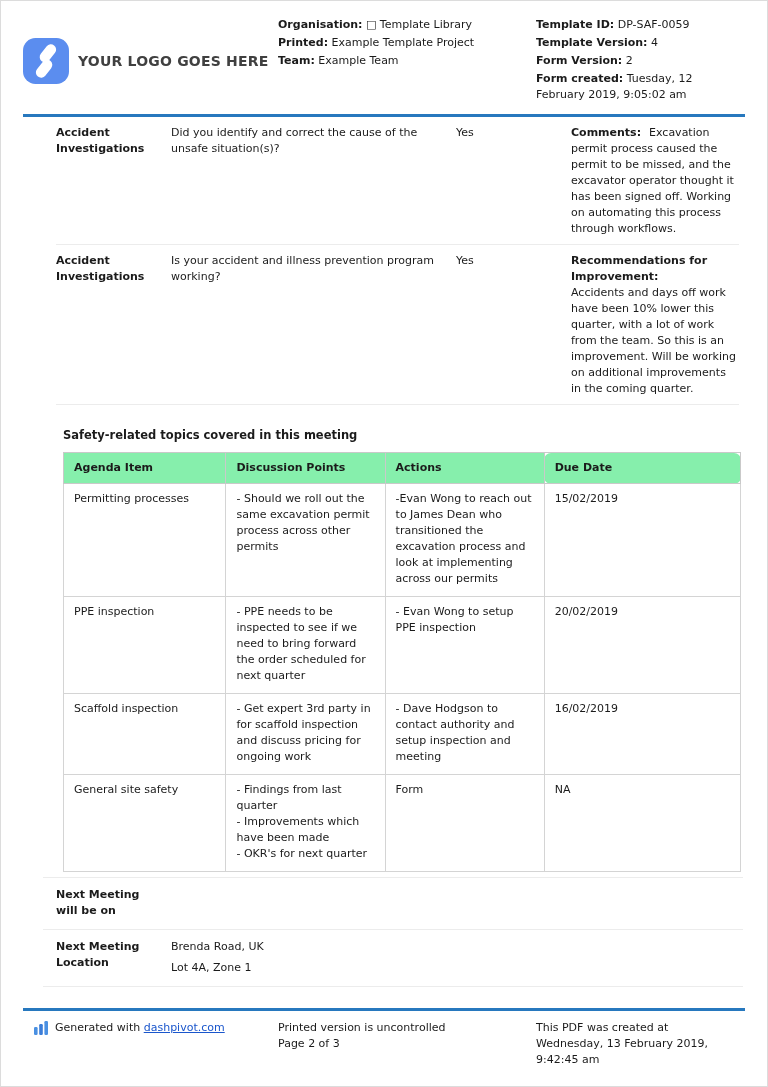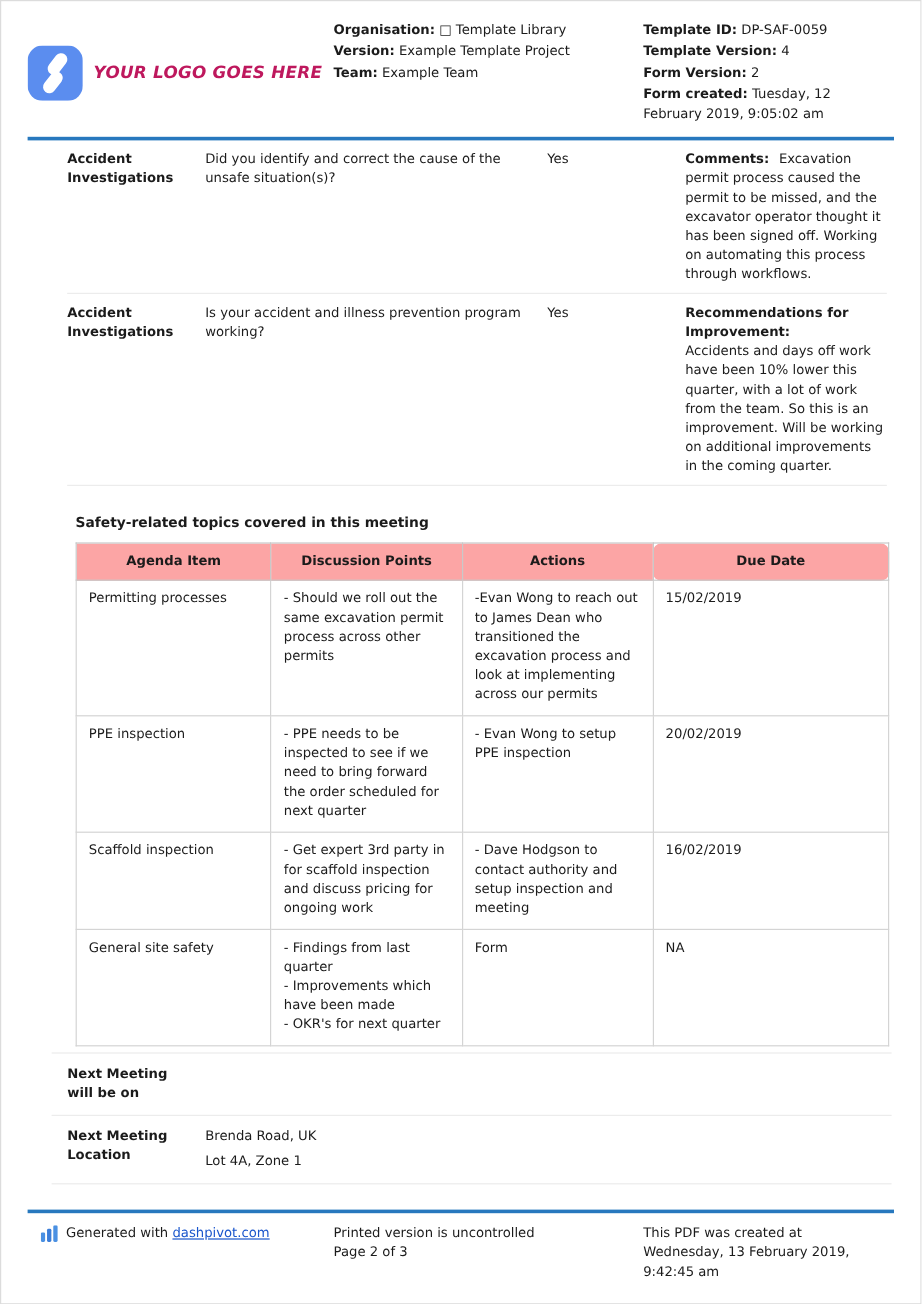--- a/index.html
+++ b/index.html
@@ -18,21 +18,21 @@
 
   
   .header {
     display: grid;
     grid-template-columns: 255px 258px 1fr;
     padding: 16px 22px 0 22px;
   }
   .logo-wrap { display: flex; align-items: center; gap: 9px; }
   .logo-icon { width: 46px; height: 46px; flex: 0 0 auto; }
   .logo-text {
-    color: #be185d; font-weight: bold; font-style: italic;
+    color: #404040; font-weight: bold; 
     font-size: 14px; letter-spacing: 0.2px; white-space: nowrap;
   }
   .meta-line { margin: 0 0 2px 0; padding-right: 14px; }
   .meta-line b { font-weight: bold; }
 
   .rule-blue { height: 3px; background: #2778be; margin: 9px 22px 0 22px; flex: 0 0 auto; }
 
   
   .qa-row {
     display: grid;
@@ -45,21 +45,21 @@
   .qa-question { padding-right: 16px; }
   .qa-note { padding-right: 2px; }
   .note-label { font-weight: bold; margin-right: 8px; }
   .note-label.block { display: block; margin-right: 0; }
 
   
   .topics { margin: 22px 26px 0 62px; }
   .topics-title { font-size: 11.5px; font-weight: bold; margin: 0 0 9px 0; }
   table.topics-table { width: 100%; border-collapse: collapse; border: 1px solid #bfbfbf; }
   .topics-table th {
-    background: #fca5a5; text-align: center; font-weight: bold; font-size: 11px;
+    background: #86efac; text-align: left; font-weight: bold; font-size: 11px;
     padding: 7px 10px; border: 1px solid #c9c9c9;
   }
   .topics-table td {
     vertical-align: top; padding: 7px 10px 9px 10px;
     border: 1px solid #d4d4d4; white-space: pre-line;
   }
   .col-agenda { width: 24%; } .col-discussion { width: 23.5%; }
   .col-actions { width: 23.5%; } .col-due { width: 29%; border-radius: 7px; }
 
   
@@ -94,21 +94,21 @@
     <div class="logo-wrap">
       <svg class="logo-icon" viewBox="0 0 48 48">
         <rect x="0" y="0" width="48" height="48" rx="13" fill="#5b8def"></rect>
         <rect x="20.5" y="5.5" width="11" height="21" rx="5.5" fill="#ffffff" transform="rotate(38 26 16)"></rect>
         <rect x="16.5" y="21.5" width="11" height="21" rx="5.5" fill="#ffffff" transform="rotate(38 22 32)"></rect>
       </svg>
       <span class="logo-text">YOUR LOGO GOES HERE</span>
     </div>
     <div>
       <div class="meta-line"><b>Organisation:</b> <span>□ Template Library</span></div>
-      <div class="meta-line"><b>Version:</b> <span>Example Template Project</span></div>
+      <div class="meta-line"><b>Printed:</b> <span>Example Template Project</span></div>
       <div class="meta-line"><b>Team:</b> <span>Example Team</span></div>
     </div>
     <div>
       <div class="meta-line"><b>Template ID:</b> <span>DP-SAF-0059</span></div>
       <div class="meta-line"><b>Template Version:</b> <span>4</span></div>
       <div class="meta-line"><b>Form Version:</b> <span>2</span></div>
       <div class="meta-line"><b>Form created:</b> <span>Tuesday, 12 February 2019, 9:05:02 am</span></div>
     </div>
   </header>
 

